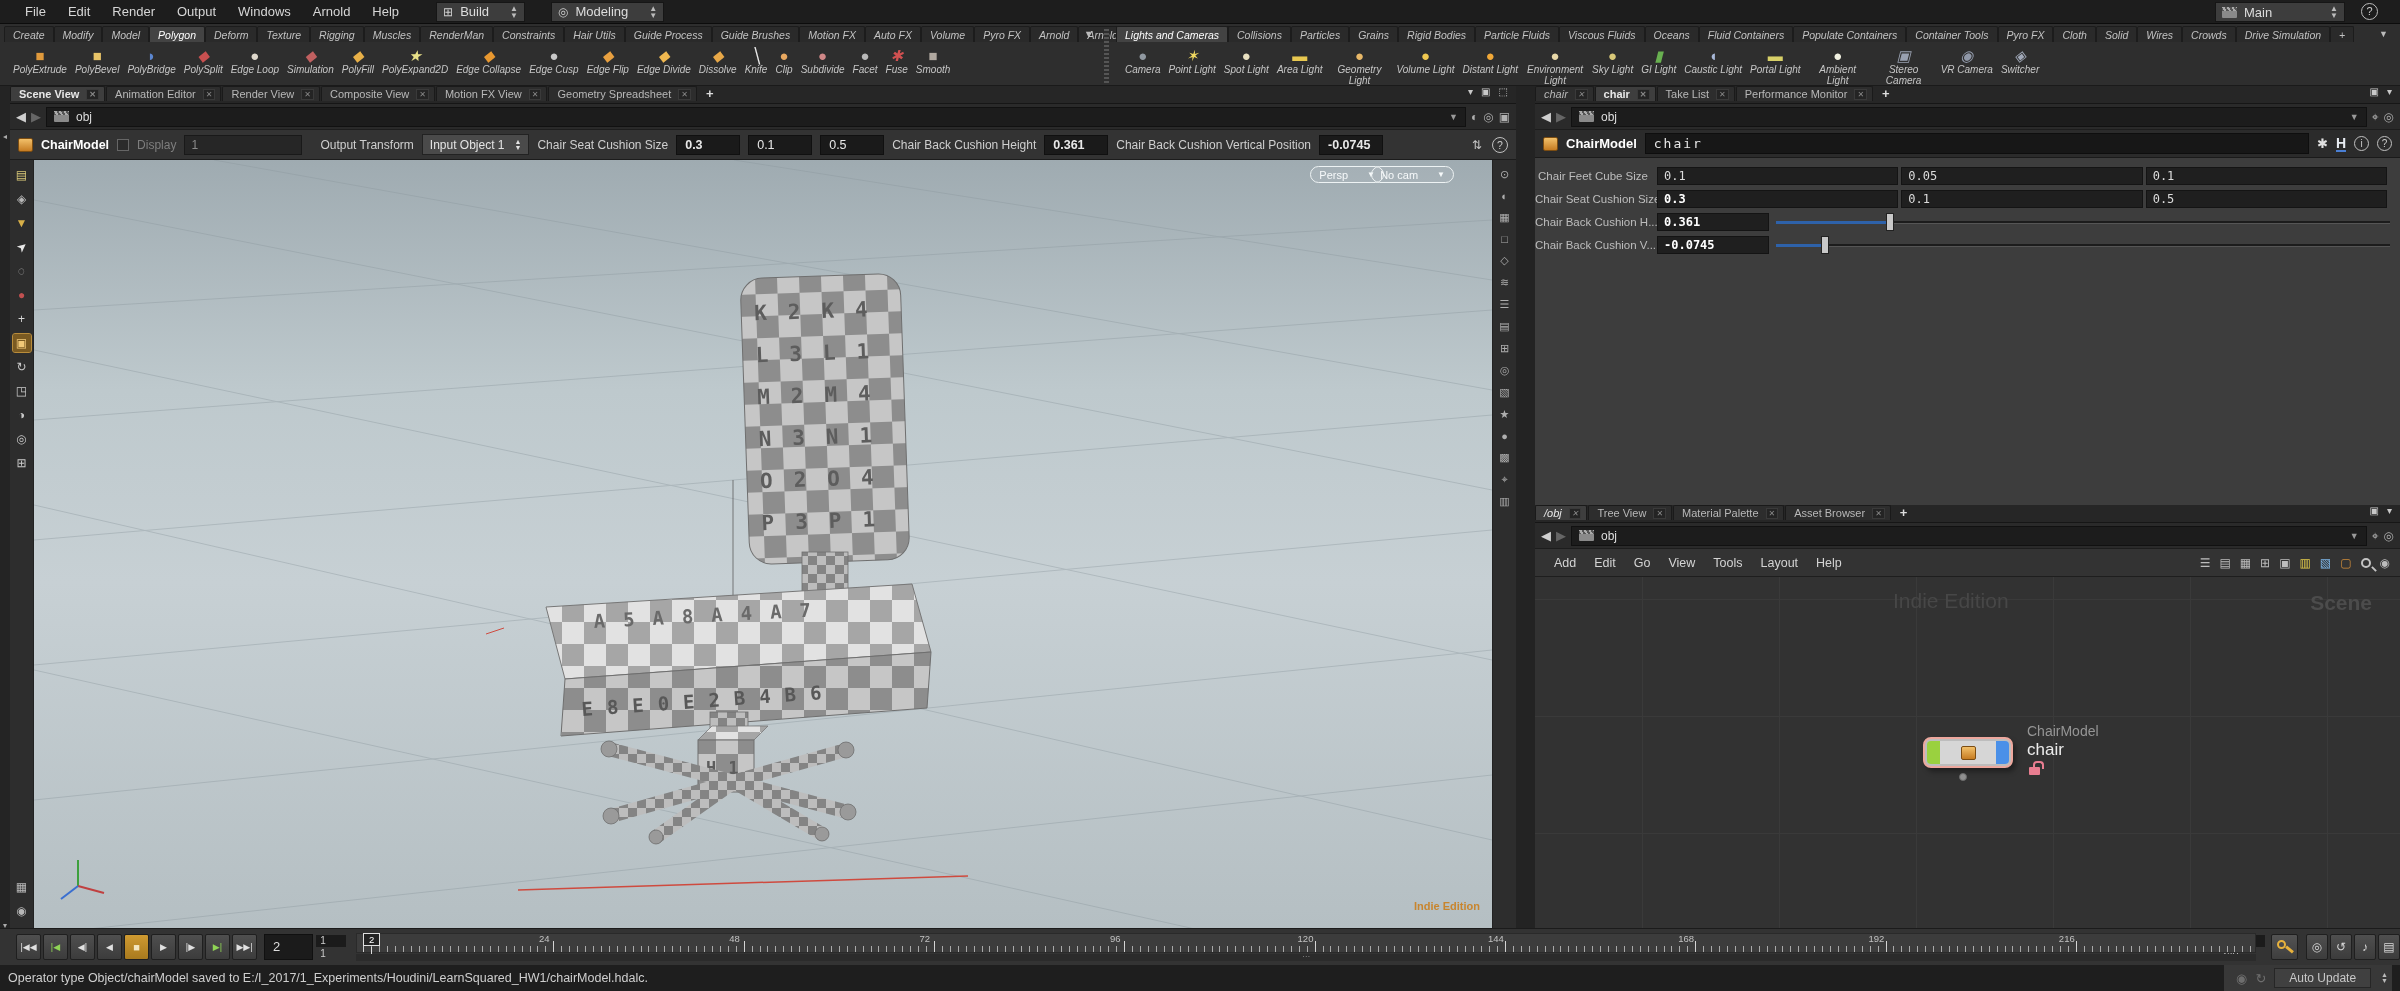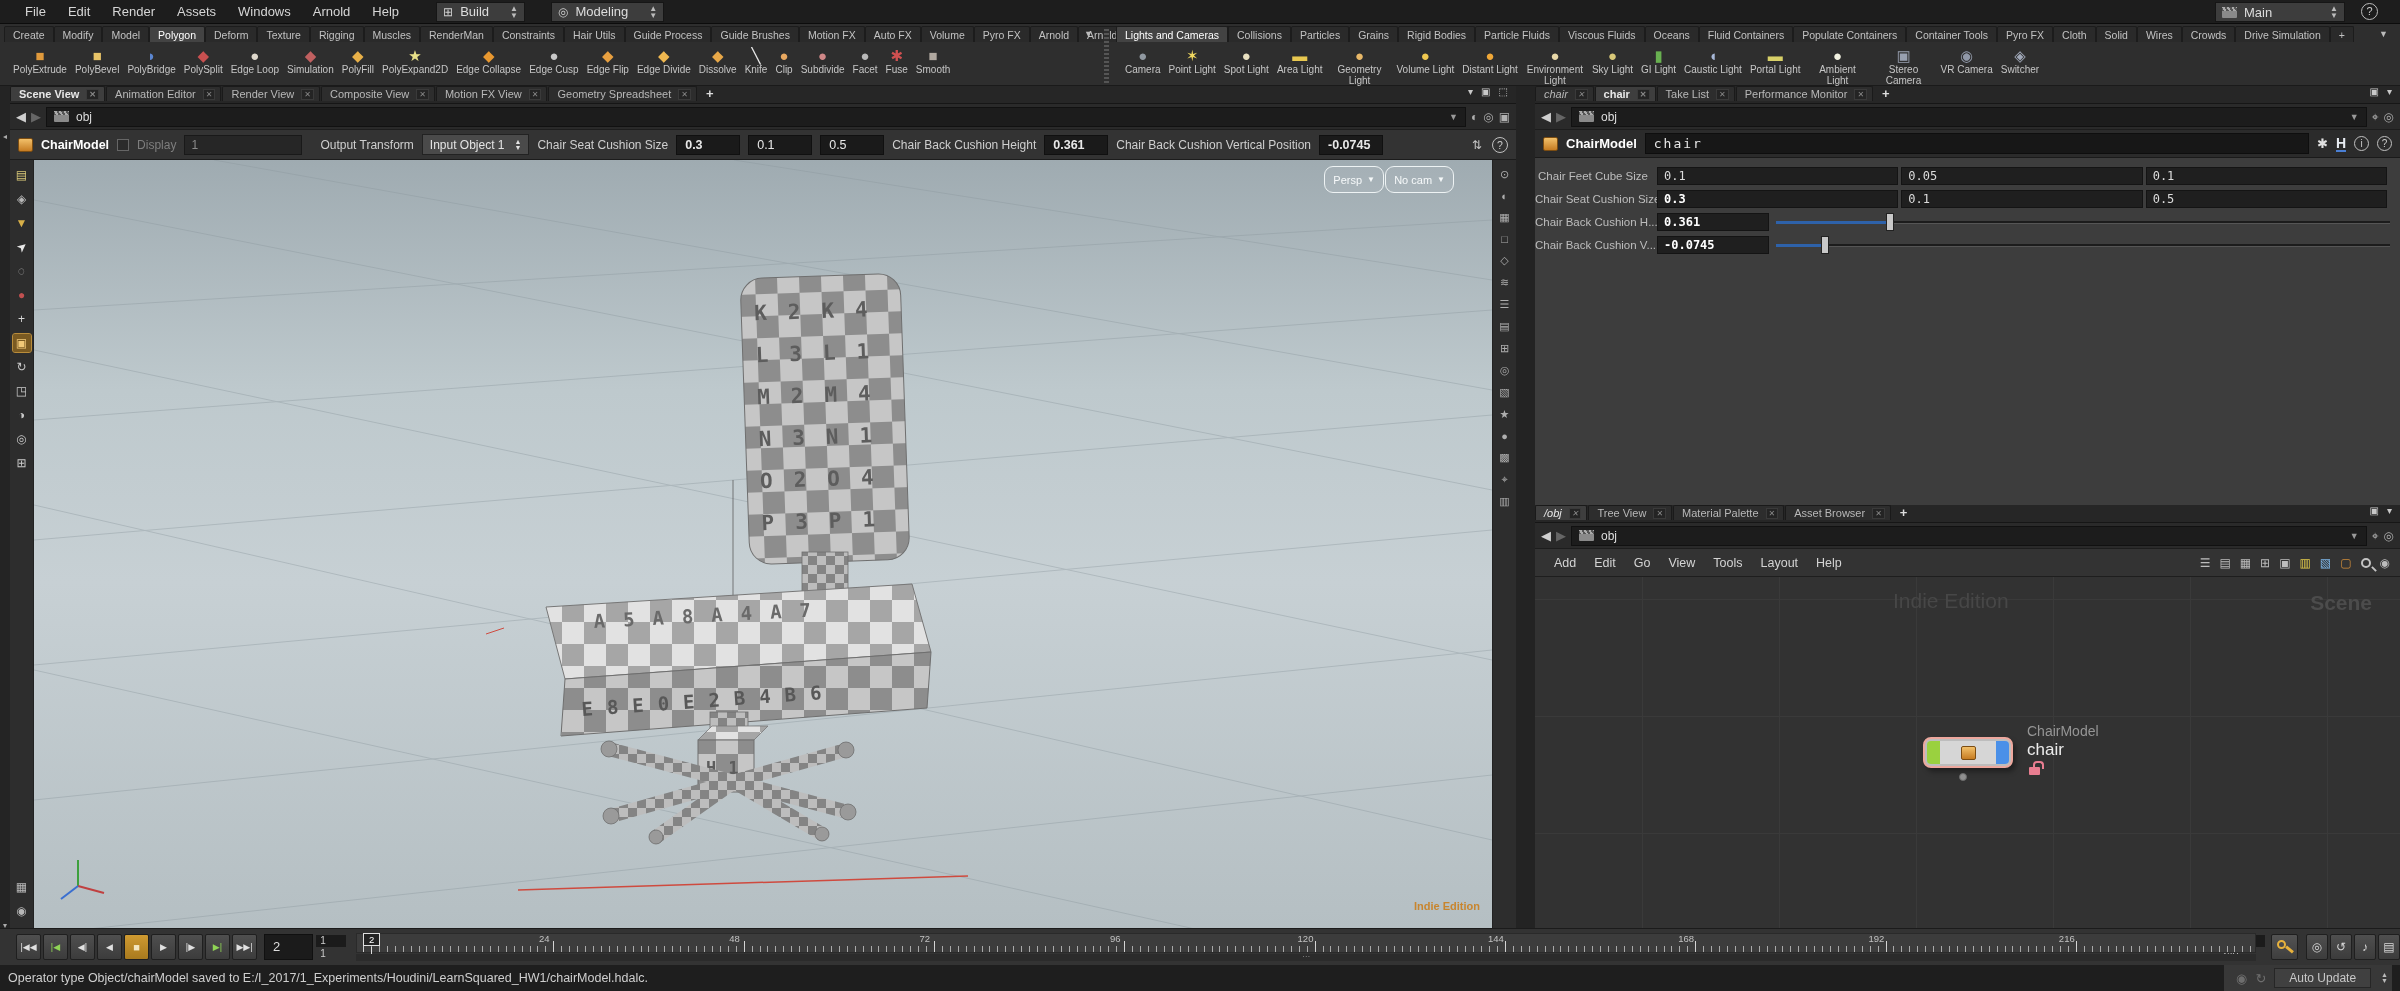--- a/index.html
+++ b/index.html
@@ -20,21 +20,21 @@
   .mini-ic { color:#cfcfcf; font-size:12px; }
   #main-select { position:absolute; right:55px; top:2px; margin:0; width:130px; }
   #help-circ { position:absolute; right:22px; top:3px; width:17px; height:17px; border:1.5px solid #bbb;
                border-radius:50%; color:#ccc; font-size:11px; text-align:center; line-height:15px; }
   .clapper { width:15px; height:11px; background:#8a8a8a; border-radius:1px; position:relative; display:inline-block; }
   .clapper:before { content:""; position:absolute; left:0; top:0; width:15px; height:4px;
                     background:repeating-linear-gradient(60deg,#555 0 2px,#aaa 2px 4px); }
 
   
   #shelves { left:0; top:25px; width:2400px; height:61px; background:#2e2e2e; border-bottom:1px solid #1a1a1a; }
-  .shelf { position:absolute; top:0; height:61px; }
+  .shelf { position:absolute; top:0; height:61px;font-style:italic; }
   #shelf-left { left:4px; width:1098px; }
   #shelf-right { left:1116px; width:1284px; }
   .shelf-divider { position:absolute; left:1104px; top:4px; width:8px; height:54px;
       background:repeating-linear-gradient(0deg,#555 0 2px,#2e2e2e 2px 4px); width:5px; }
   .shelf-tabs { display:flex; height:17px; align-items:flex-end; }
   .shelf-tab { background:#2a2a2a; border:1px solid #1c1c1c; border-bottom:none; color:#c2c2c2;
                font-size:10.5px; padding:2px 8px 1px; white-space:nowrap; border-radius:2px 2px 0 0; }
   .shelf-tab.active { background:#434343; color:#fff; }
   .shelf-caret { margin-left:auto; color:#bbb; font-size:9px; padding:0 10px; }
   .shelf-tools { display:flex; align-items:flex-start; padding:3px 6px 0; gap:2px; }
@@ -90,22 +90,22 @@
   #vp-left-toolbar { left:10px; top:160px; width:24px; height:768px; background:#2d2d2d;
                      border-right:1px solid #222; display:flex; flex-direction:column; align-items:center;
                      padding-top:6px; gap:6px; }
   .vtool { width:18px; height:18px; font-size:12px; line-height:18px; text-align:center; border-radius:2px; }
   .vtool.active { background:#7a5a22; outline:1px solid #b98c3a; }
   .vtool.rot { transform:rotate(-40deg); }
   #vp-left-toolbar .bottom { margin-top:auto; margin-bottom:8px; display:flex; flex-direction:column; gap:6px; }
 
   #viewport { left:34px; top:160px; width:1458px; height:768px; overflow:hidden;
               background:linear-gradient(#9fabb1 0%, #bec9cd 30%, #c7d0d4 55%, #b5bfc3 100%); }
-  .vp-pill { position:absolute; top:6px; height:27px; border:1px solid #eef3f4; border-radius:9px;
-             color:#f6f9fa; font-size:11px; display:flex; align-items:center; gap:5px; padding:0 8px;
+  .vp-pill { position:absolute; top:6px; height:17px; border:1px solid #eef3f4; border-radius:9px;
+             color:#f6f9fa; font-size:11px; display:flex; align-items:center; gap:19px; padding:0 8px;
              background:rgba(255,255,255,0.06); }
   #pill-persp { right:108px; } #pill-nocam { right:38px; }
   #vp-indie { position:absolute; right:12px; bottom:16px; color:#c8852e; font-size:11px; font-weight:bold; }
 
   #vp-right-toolbar { left:1492px; top:160px; width:24px; height:768px; background:#2d2d2d;
                       border-left:1px solid #222; display:flex; flex-direction:column; align-items:center;
                       padding-top:8px; gap:9px; }
   .rtool { font-size:11px; color:#aeaeae; }
   #pane-div { left:1516px; top:86px; width:19px; height:842px; background:#232323; }
 
@@ -229,21 +229,21 @@
 <body>
 
 <div id="app">
 
   <div id="menubar" class="abs">
     <div class="row">
 
     <div class="menu-item" style="--i: 0;">File</div>
         <div class="menu-item" style="--i: 1;">Edit</div>
         <div class="menu-item" style="--i: 2;">Render</div>
-        <div class="menu-item" style="--i: 3;">Assets</div>
+        <div class="menu-item" style="--i: 3;">Output</div>
         <div class="menu-item" style="--i: 4;">Windows</div>
         <div class="menu-item" style="--i: 5;">Arnold</div>
         <div class="menu-item" style="--i: 6;">Help</div>
       </div>
     <div class="desk-select">
       <span class="mini-ic">⊞</span>
       <span>Build</span>
       <span class="spin">
           <span>▲</span>
           <span>▼</span>

